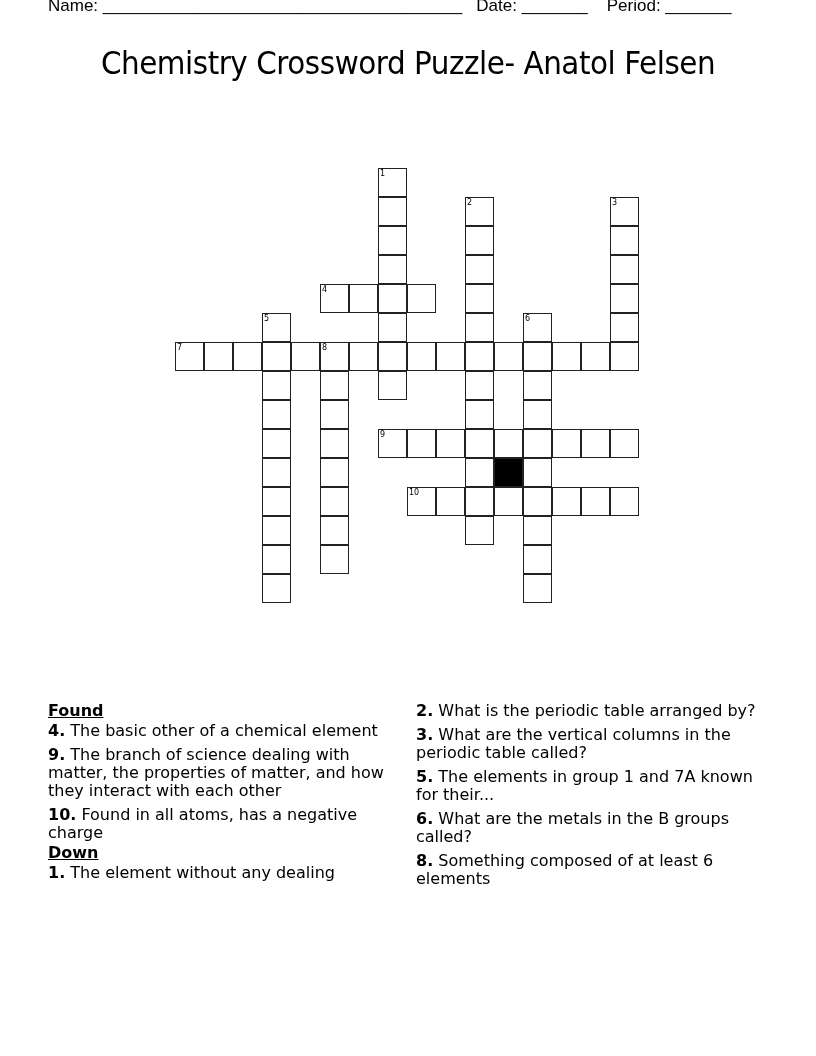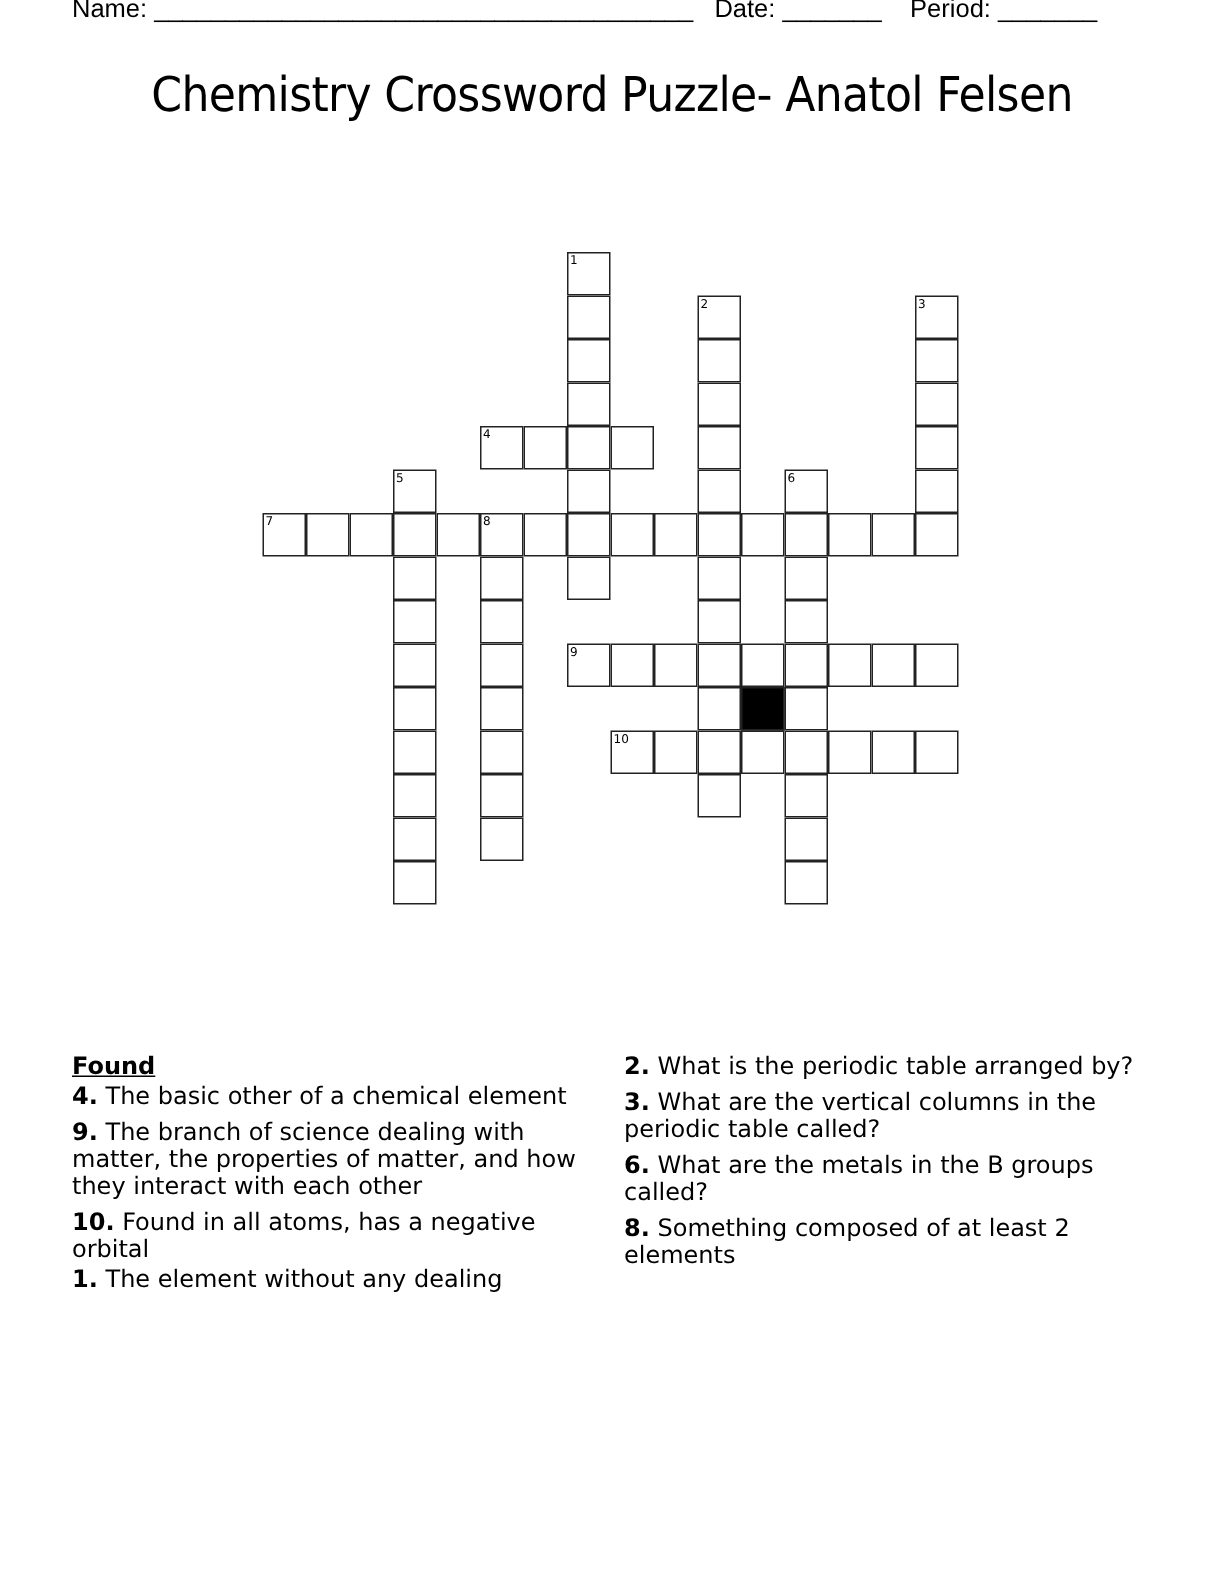--- a/index.html
+++ b/index.html
@@ -126,22 +126,24 @@
     <div class="cell" style="left: 377px; top: 319px;"></div>
     <div class="cell" style="left: 406px; top: 319px;"></div>
     <div class="cell" style="left: 435px; top: 319px;"></div>
     <div class="cell black" style="left: 319px; top: 290px;"></div>
   </div>
 
 <div class="clues left">
   <div class="clue-heading">Found</div>
   <div class="clue"><span class="n">4</span><span class="n">.</span> <span>The basic other of a chemical element</span></div>
   <div class="clue"><span class="n">9</span><span class="n">.</span> <span>The branch of science dealing with matter, the properties of matter, and how they interact with each other</span></div>
-  <div class="clue" style="margin-bottom:2px"><span class="n">10</span><span class="n">.</span> <span>Found in all atoms, has a negative orbital</span></div>
+  <div class="clue" style="margin-bottom:2px"><span class="n">10</span><span class="n">.</span> <span>Found in all atoms, has a negative charge</span></div>
+  <div class="clue-heading">Down</div>
   <div class="clue"><span class="n">1</span><span class="n">.</span> <span>The element without any dealing</span></div>
 </div>
 
 <div class="clues right">
   <div class="clue"><span class="n">2</span><span class="n">.</span> <span>What is the periodic table arranged by?</span></div>
   <div class="clue"><span class="n">3</span><span class="n">.</span> <span>What are the vertical columns in the periodic table called?</span></div>
+  <div class="clue"><span class="n">5</span><span class="n">.</span> <span>The elements in group 1 and 7A known for their...</span></div>
   <div class="clue"><span class="n">6</span><span class="n">.</span> <span>What are the metals in the B groups called?</span></div>
-  <div class="clue"><span class="n">8</span><span class="n">.</span> <span>Something composed of at least 2 elements</span></div>
+  <div class="clue"><span class="n">8</span><span class="n">.</span> <span>Something composed of at least 6 elements</span></div>
 </div>
 
 </body></html>

